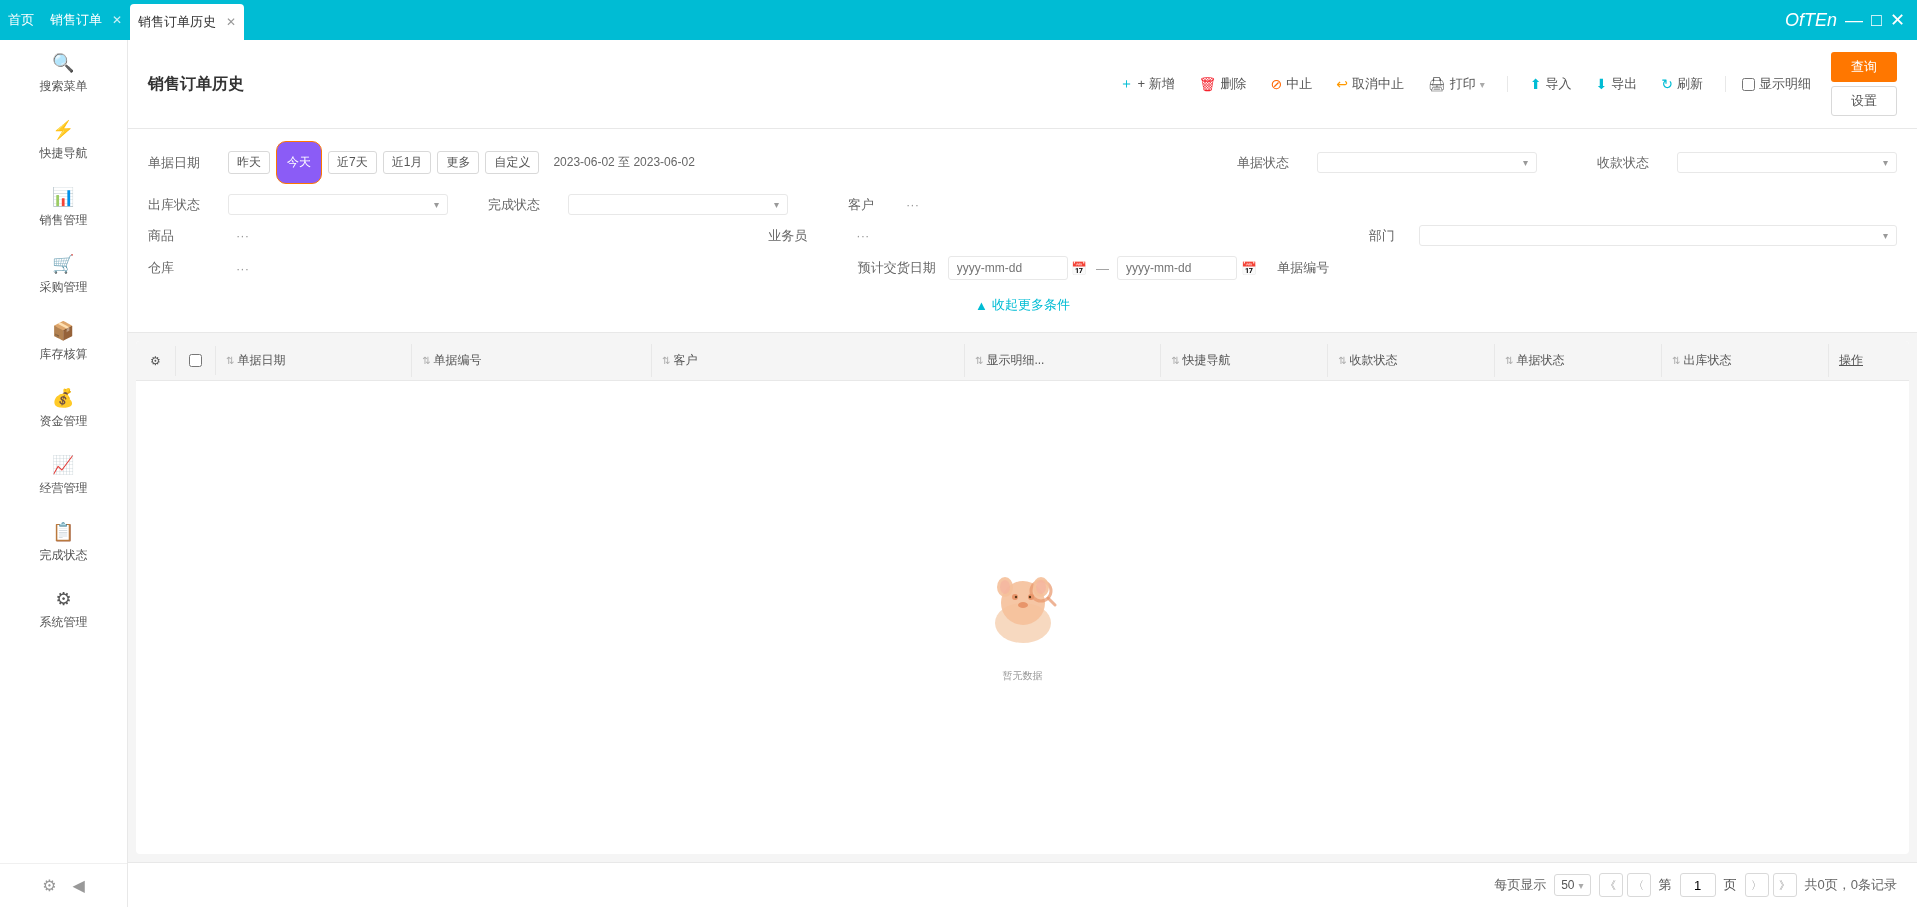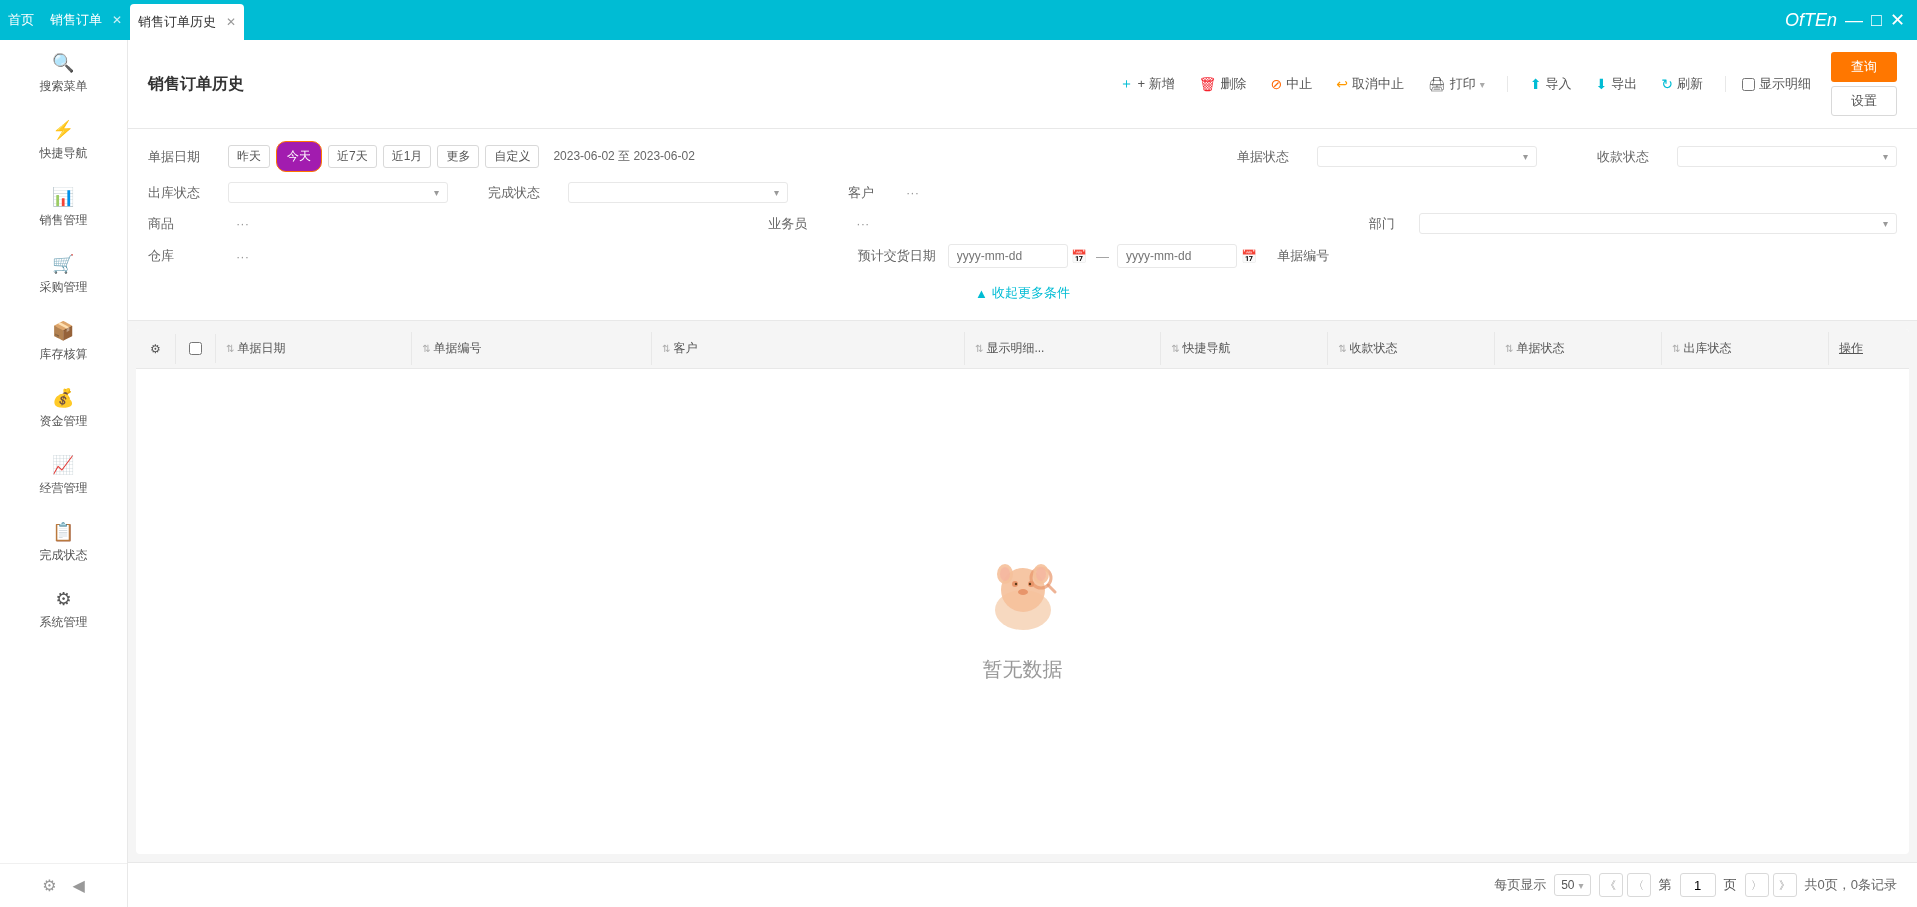--- a/index.html
+++ b/index.html
@@ -49,21 +49,21 @@
     .btn-settings { background: #fff; color: #555; border: 1px solid #d9d9d9; padding: 5px 16px; border-radius: 3px; cursor: pointer; font-size: 13px; }
 
     
     .filter-section { background: #fff; padding: 12px 20px; border-bottom: 1px solid #e8e8e8; flex-shrink: 0; }
     .filter-row { display: flex; align-items: center; margin-bottom: 10px; gap: 0; }
     .filter-row:last-child { margin-bottom: 0; }
     .filter-label { width: 80px; color: #666; font-size: 13px; flex-shrink: 0; }
     .filter-control { display: flex; align-items: center; flex: 1; }
     .date-group { display: flex; align-items: center; gap: 6px; }
     .date-btn { padding: 2px 8px; border-radius: 3px; cursor: pointer; font-size: 12px; color: #555; border: 1px solid #d9d9d9; background: #fff; }
-    .date-btn.active { background: #a21caf; color: #fff; border-color: #ff7700; border-radius: 10px; padding: 6px 10px; }
+    .date-btn.active { background: #8b5cf6; color: #fff; border-color: #ff7700; border-radius: 10px; padding: 12px 10px; }
     .date-range { color: #666; font-size: 12px; margin-left: 8px; }
     .filter-select { display: flex; align-items: center; border: 1px solid #e8e8e8; border-radius: 3px; padding: 4px 8px; background: #fff; min-width: 160px; cursor: pointer; gap: 4px; }
     .filter-select-wide { min-width: 220px; }
     .filter-select .chevron { color: #999; font-size: 10px; margin-left: auto; }
     .filter-dots { color: #999; cursor: pointer; margin-left: 8px; }
     .collapse-btn { display: flex; align-items: center; justify-content: center; gap: 4px; color: #00bcd4; cursor: pointer; font-size: 13px; padding: 6px 0; }
     .date-input-group { display: flex; align-items: center; gap: 4px; }
     .date-input { border: 1px solid #e8e8e8; border-radius: 3px; padding: 4px 8px; width: 120px; color: #bbb; font-size: 12px; background: #fff; }
     .date-input-icon { color: #00bcd4; cursor: pointer; }
     .date-sep { color: #999; margin: 0 4px; }
@@ -79,21 +79,21 @@
     .th-date { flex: 1.2; }
     .th-num { flex: 1.5; }
     .th-customer { flex: 2; }
     .th-delivery { flex: 1.2; }
     .th-amount { flex: 1; }
     .th-pay { flex: 1; }
     .th-order { flex: 1; }
     .th-out { flex: 1; }
     .th-ops { width: 80px; text-decoration: underline; }
     .empty-state { flex: 1; display: flex; flex-direction: column; align-items: center; justify-content: center; gap: 16px; }
-    .empty-text { color: #999; font-size: 20px; text-align: right; }
+    .empty-text { color: #999; font-size: 10px; text-align: right; }
     .empty-svg { width: 100px; height: 100px; }
 
     
     .footer { background: #fff; border-top: 1px solid #e8e8e8; padding: 10px 20px; display: flex; align-items: center; justify-content: flex-end; gap: 8px; flex-shrink: 0; font-size: 13px; color: #555; }
     .footer-label { color: #666; }
     .page-size-select { border: 1px solid #d9d9d9; border-radius: 3px; padding: 3px 6px; font-size: 12px; display: flex; align-items: center; gap: 4px; cursor: pointer; }
     .page-nav { display: flex; align-items: center; gap: 4px; }
     .page-nav-btn { width: 24px; height: 24px; display: flex; align-items: center; justify-content: center; cursor: pointer; color: #999; border: 1px solid #d9d9d9; border-radius: 3px; font-size: 11px; }
     .page-input { width: 36px; height: 24px; border: 1px solid #d9d9d9; border-radius: 3px; text-align: center; font-size: 13px; }
     .page-total { color: #666; }

